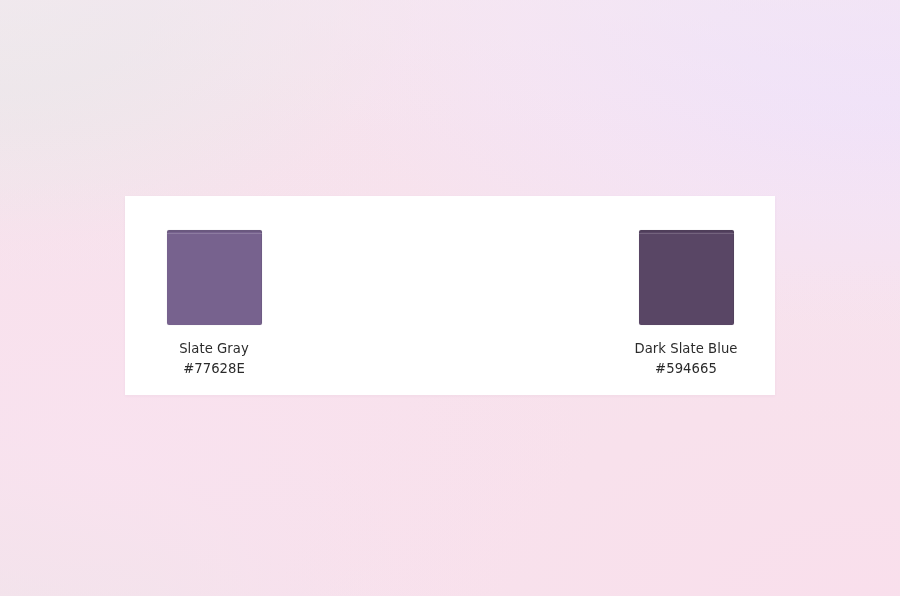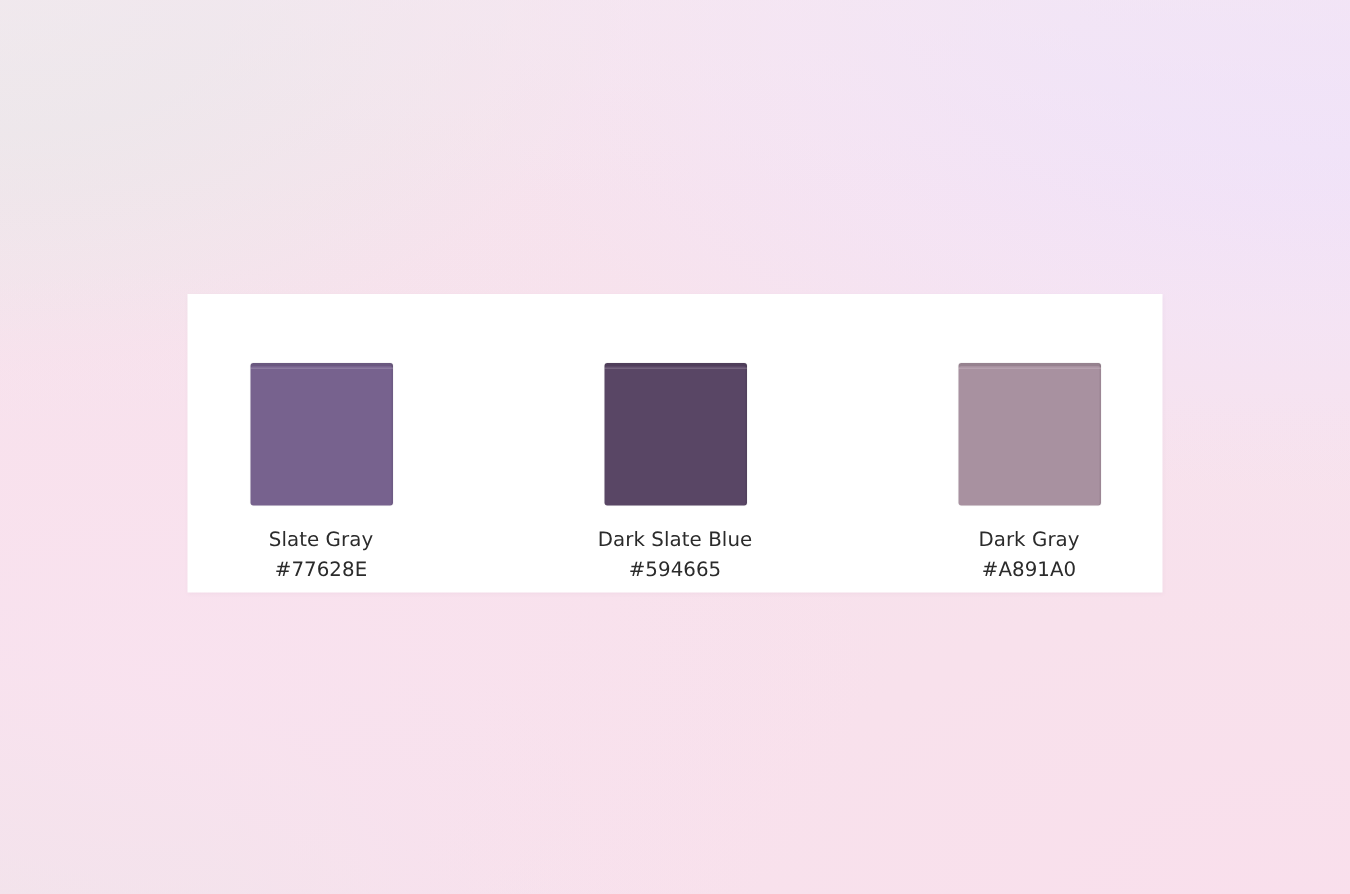--- a/index.html
+++ b/index.html
@@ -78,21 +78,21 @@
     top: 196px;
     width: 650px;
     height: 199px;
     background: #FFFFFF;
     box-shadow: 0 1px 3px rgba(120,100,120,0.055);
   }
 
   .swatch-row {
     position: absolute;
     left: 0;
-    top: 18px;
+    top: 6px;
     width: 650px;
     height: 199px;
     display: flex;
     flex-direction: row;
     align-items: flex-start;
     justify-content: space-between;
     padding: 28px 33px 0 33px;
     box-sizing: border-box;
   }
 
@@ -167,26 +167,19 @@
       </div>
 
       <div class="swatch-cell">
         <div class="chip" style="background:#594665"></div>
         <div class="chip-text">
           <span class="chip-name">Dark Slate Blue</span>
           <span class="chip-hex">#594665</span>
         </div>
       </div>
 
-      <div class="swatch-cell">
-        <div class="chip" style="background:#A891A0"></div>
-        <div class="chip-text">
-          <span class="chip-name">Dark Gray</span>
-          <span class="chip-hex">#A891A0</span>
-        </div>
-      </div>
 
 
 
     </div>
   </div>
 
 </div>
 
 </body></html>

